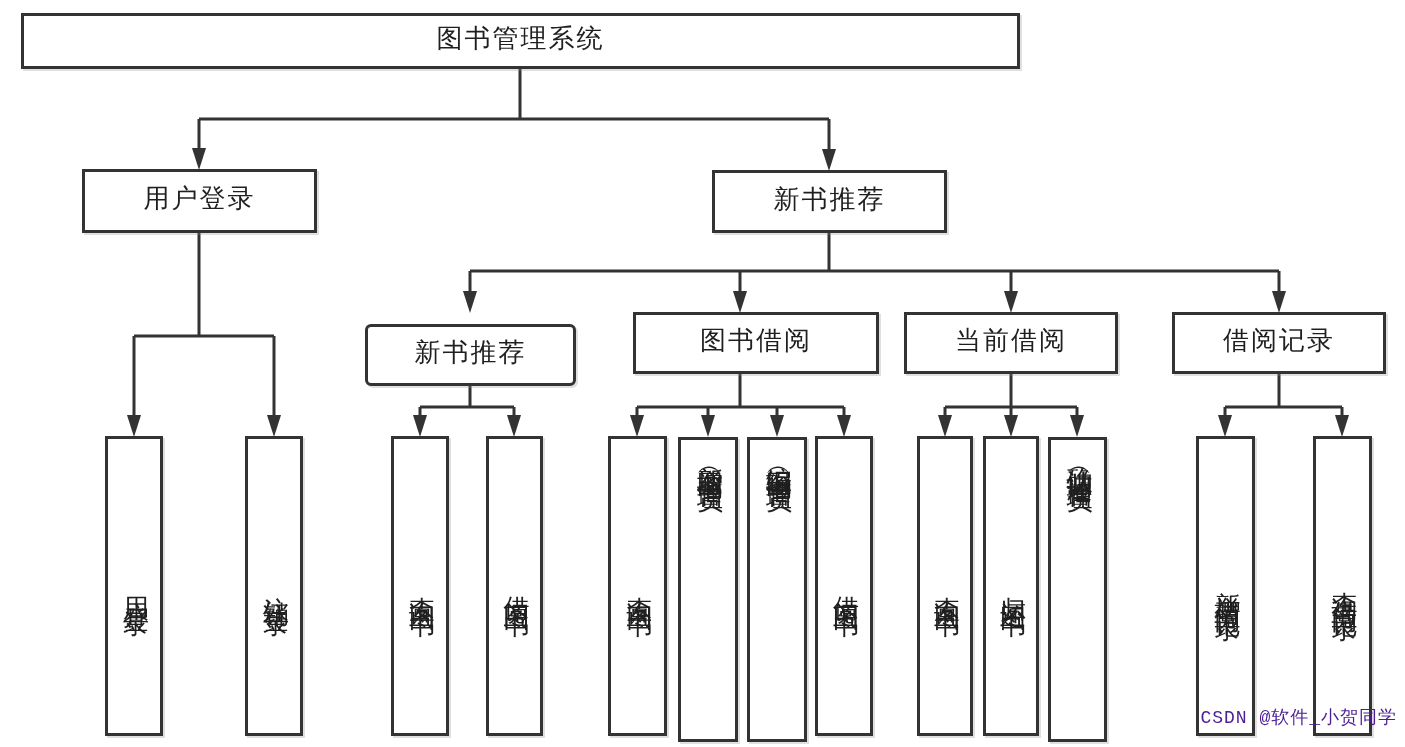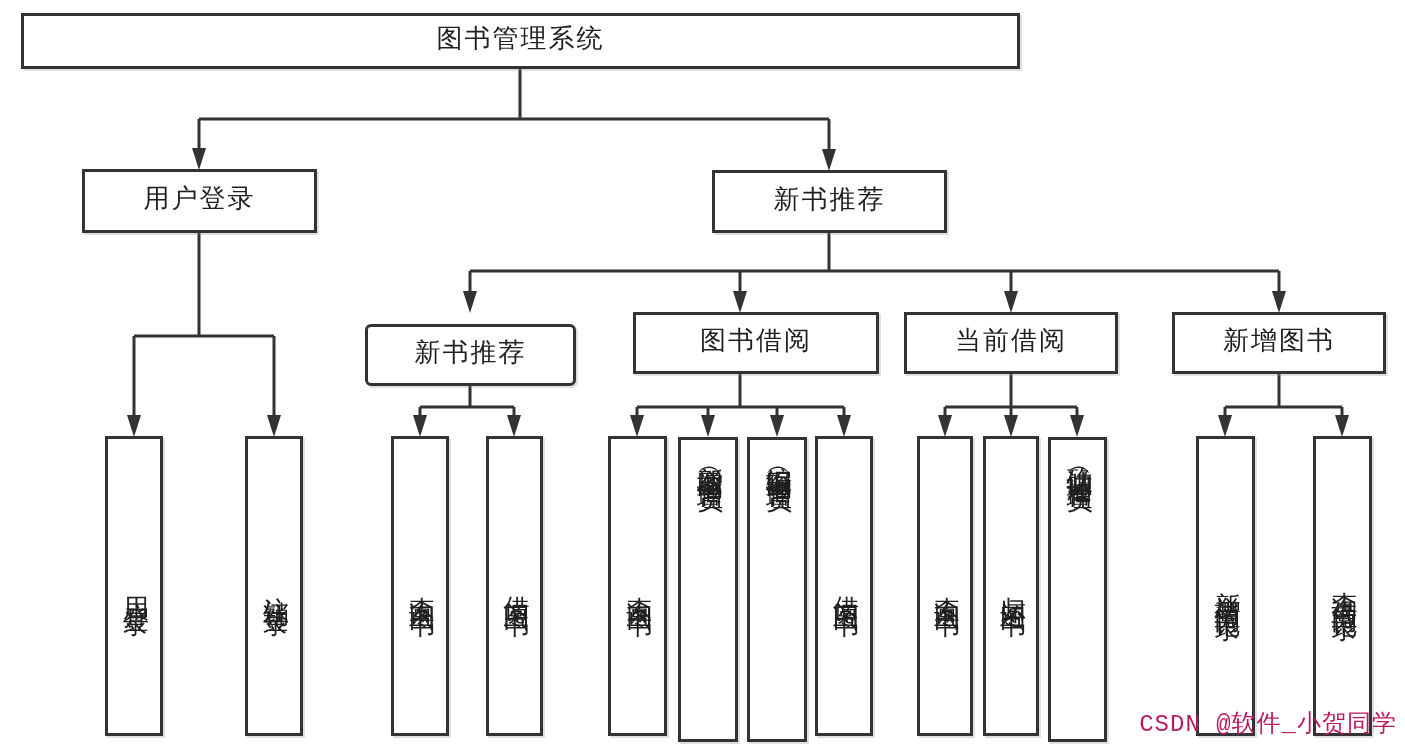--- a/index.html
+++ b/index.html
@@ -17,22 +17,22 @@
     white-space:nowrap;
   }
   .v{
     writing-mode:vertical-rl;text-orientation:mixed;
     letter-spacing:5px;white-space:normal;
   }
   .vlong{
     letter-spacing:3px;justify-content:flex-start;padding-top:6px;
   }
   .watermark{
-    position:absolute;right:8px;bottom:8px;
-    font-size:24px;letter-spacing:1px;color:#be185d;
+    position:absolute;right:8px;bottom:18px;
+    font-size:18px;letter-spacing:1px;color:#4c1d95;
   }
 </style>
 </head>
 <body>
 
 <div class="canvas">
 
   <svg class="wires" width="1405" height="747" viewBox="0 0 1405 747" aria-hidden="true">
     <g stroke="#333333" stroke-width="3" fill="none">
       <path d="M520,69 V119 M199,119 H829 M199,119 V150 M829,119 V151"></path>
@@ -67,21 +67,21 @@
   </svg>
 
   <div class="box" style="left:21px;top:13px;width:999px;height:56px;">图书管理系统</div>
 
   <div class="box" style="left:82px;top:169px;width:235px;height:64px;">用户登录</div>
   <div class="box" style="left:712px;top:170px;width:235px;height:63px;">新书推荐</div>
 
   <div class="box" style="left:365px;top:324px;width:211px;height:62px;border-radius:6px;">新书推荐</div>
   <div class="box" style="left:633px;top:312px;width:246px;height:62px;">图书借阅</div>
   <div class="box" style="left:904px;top:312px;width:214px;height:62px;">当前借阅</div>
-  <div class="box" style="left:1172px;top:312px;width:214px;height:62px;">新增图书</div>
+  <div class="box" style="left:1172px;top:312px;width:214px;height:62px;">借阅记录</div>
 
   <div class="box v" style="left:105px;top:436px;width:58px;height:300px;">用户登录</div>
   <div class="box v" style="left:245px;top:436px;width:58px;height:300px;">注销登录</div>
 
   <div class="box v" style="left:391px;top:436px;width:58px;height:300px;">查询图书</div>
   <div class="box v" style="left:486px;top:436px;width:57px;height:300px;">借阅图书</div>
 
   <div class="box v" style="left:608px;top:436px;width:59px;height:300px;">查询图书</div>
   <div class="box v vlong" style="left:678px;top:437px;width:60px;height:305px;">新增图书（管理员）</div>
   <div class="box v vlong" style="left:747px;top:437px;width:60px;height:305px;">编辑图书（管理员）</div>

